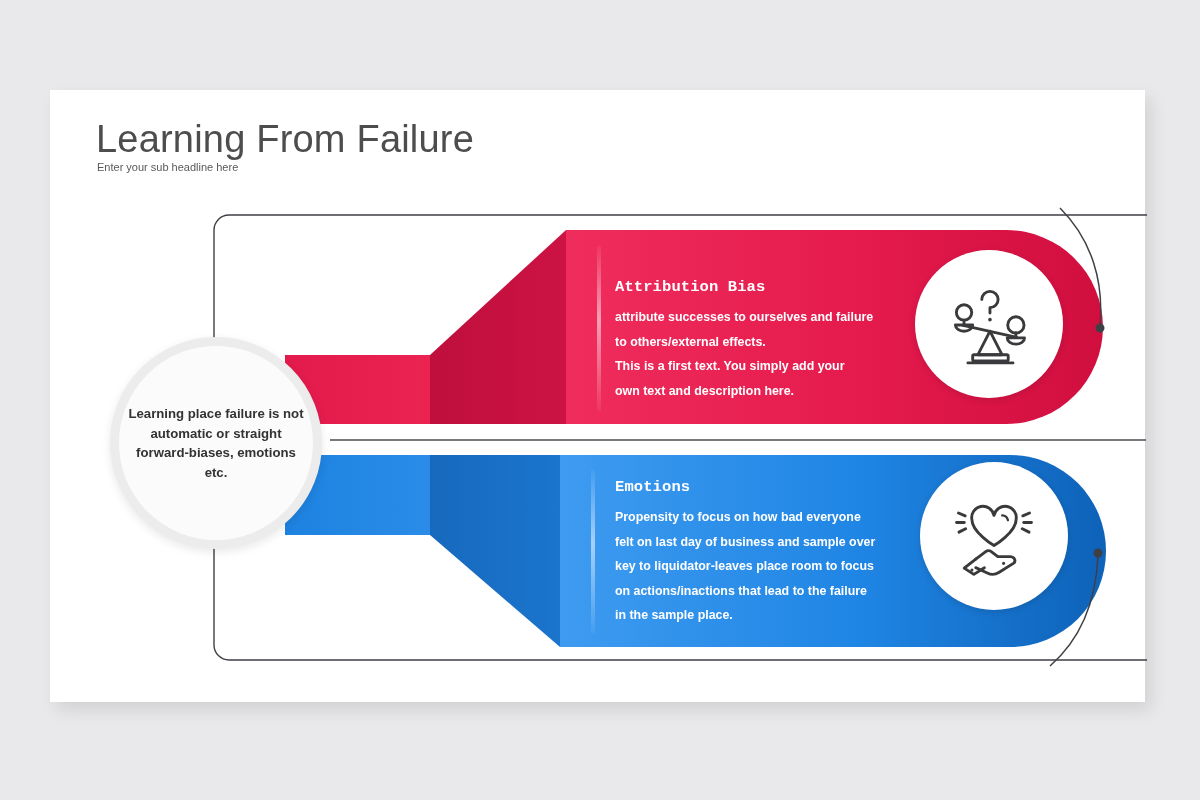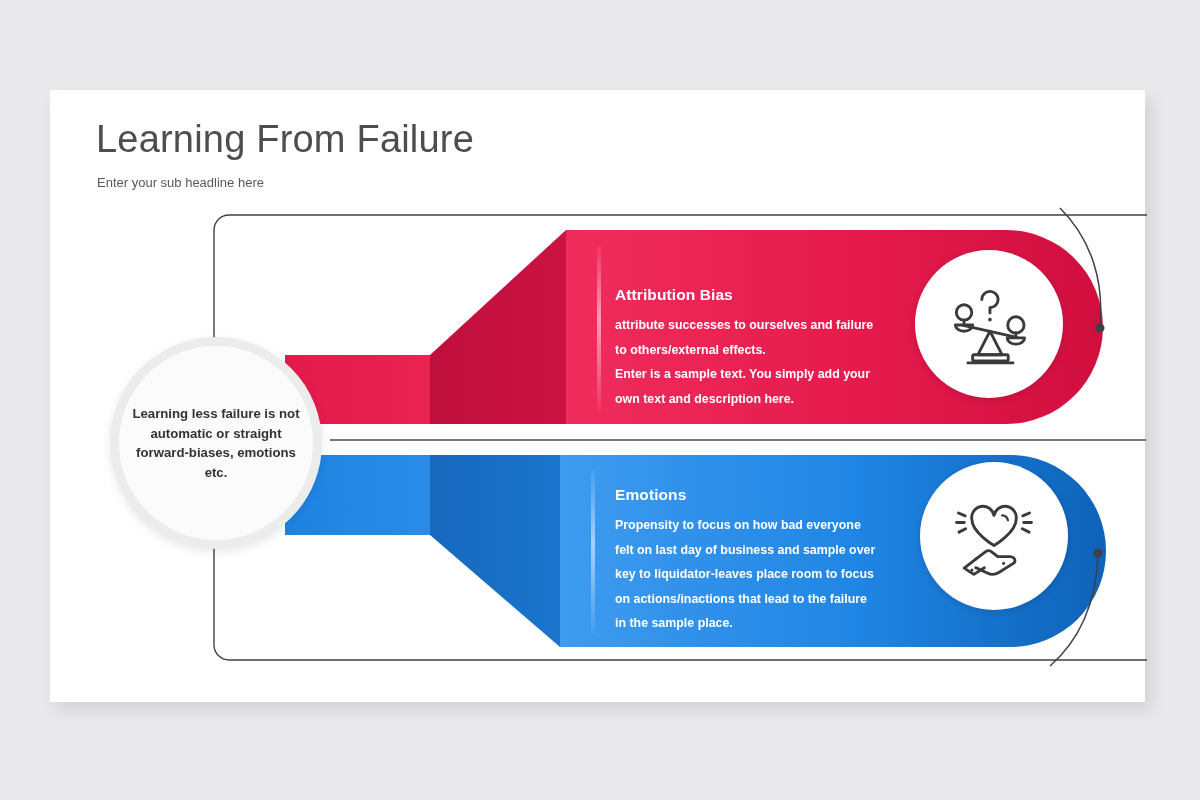--- a/index.html
+++ b/index.html
@@ -38,22 +38,22 @@
     top: 118px;
     font-size: 38px;
     font-weight: 400;
     color: #4d4d4d;
     letter-spacing: 0.2px;
     white-space: nowrap;
   }
   .page-subtitle {
     position: absolute;
     left: 97px;
-    top: 175px;
-    font-size: 13px;
+    top: 161px;
+    font-size: 11px;
     font-weight: 400;
     color: #59595b;
     white-space: nowrap;
   }
 
   
   .frame-svg {
     position: absolute;
     left: 0;
     top: 0;
@@ -72,22 +72,23 @@
   }
 
   
   .band-text {
     position: absolute;
     color: #ffffff;
   }
   .band-text .band-heading {
     font-size: 15.5px;
     font-weight: bold;
-    margin: 12px 0 9px 0;
+    margin: 4px 0 9px 0;
     letter-spacing: 0.1px;
+    font-family: Liberation Mono, monospace;
   }
   .band-text .band-body p {
     margin: 0;
     font-size: 12.4px;
     line-height: 24.5px;
     font-weight: 700;
   }
   #red-text { left: 615px; top: 274px; width: 310px; }
   #blue-text { left: 615px; top: 474px; width: 320px; }
 
@@ -214,21 +215,21 @@
 
     <path d="M1098,556 C1096,600 1082,638 1050,666" fill="none" stroke="#3f3f46" stroke-width="1.5"></path>
     <circle cx="1098" cy="553" r="4.5" fill="#3f3f46"></circle>
   </svg>
 
   <div class="band-text" id="red-text">
     <div class="band-heading">Attribution Bias</div>
     <div class="band-body">
       <p>attribute successes to ourselves and failure</p>
       <p>to others/external effects.</p>
-      <p>Enter is a sample text. You simply add your</p>
+      <p>This is a first text. You simply add your</p>
       <p>own text and description here.</p>
     </div>
   </div>
 
   <div class="band-text" id="blue-text">
     <div class="band-heading">Emotions</div>
     <div class="band-body">
       <p>Propensity to focus on how bad everyone</p>
       <p>felt on last day of business and sample over</p>
       <p>key to liquidator-leaves place room to focus</p>
@@ -277,16 +278,16 @@
       <line x1="86.5" y1="46" x2="79.5" y2="42.5"></line>
 
       <path d="M31,74 L41,66.5 C43,65 46,65 47.5,66.5 L54,71.5 L66.5,71.5 C71,71.5 73,75 71,78 L55,88 C51,90.5 47,90.5 43,88.5 L31,83"></path>
       <path d="M31,74 L19,83.5 L29,90 L40,83"></path>
       <circle cx="60" cy="78.5" r="1.6" fill="#3a3a3c" stroke="none"></circle>
       <circle cx="27" cy="85.5" r="1.6" fill="#3a3a3c" stroke="none"></circle>
     </svg>
   </div>
 
   <div id="center-circle">
-    <div class="center-text">Learning less failure is not automatic or straight forward-biases, emotions etc.</div>
+    <div class="center-text">Learning place failure is not automatic or straight forward-biases, emotions etc.</div>
   </div>
 
 </div>
 
 </body></html>

